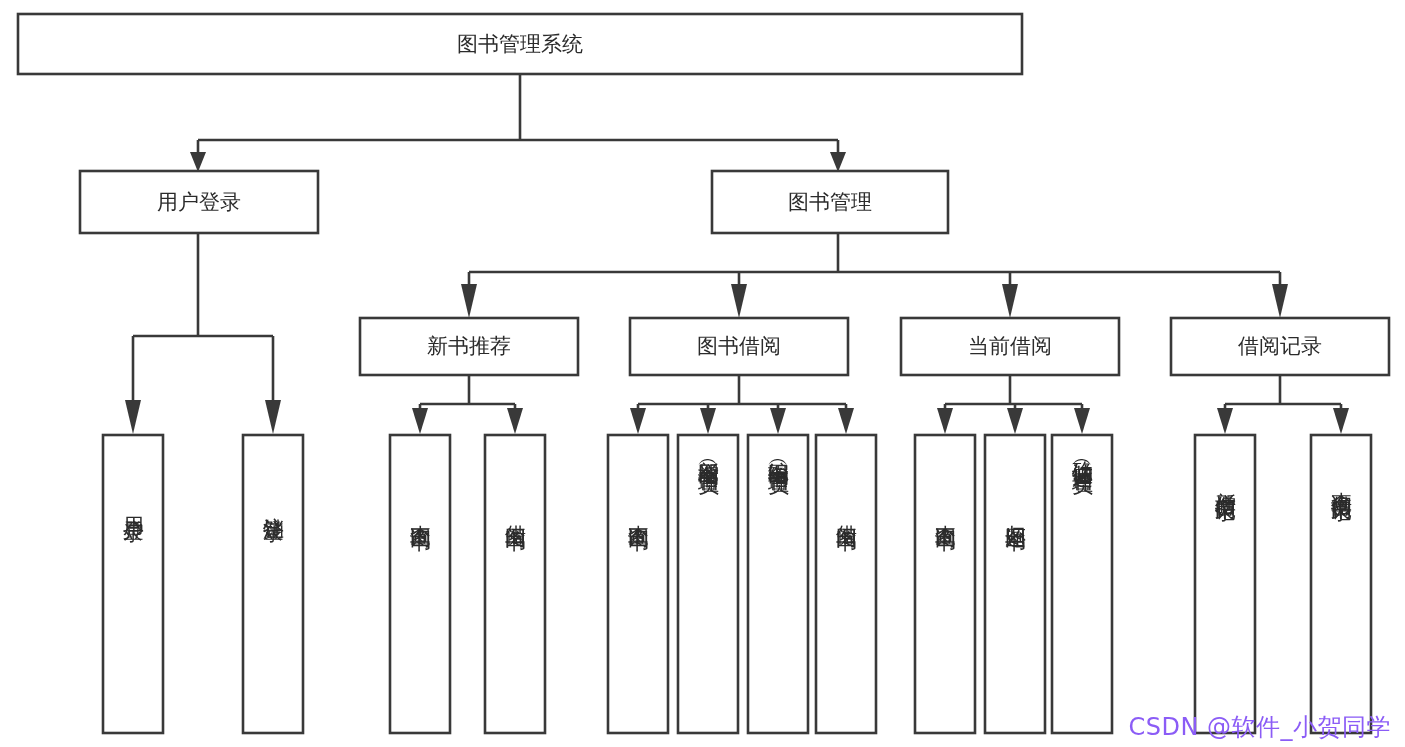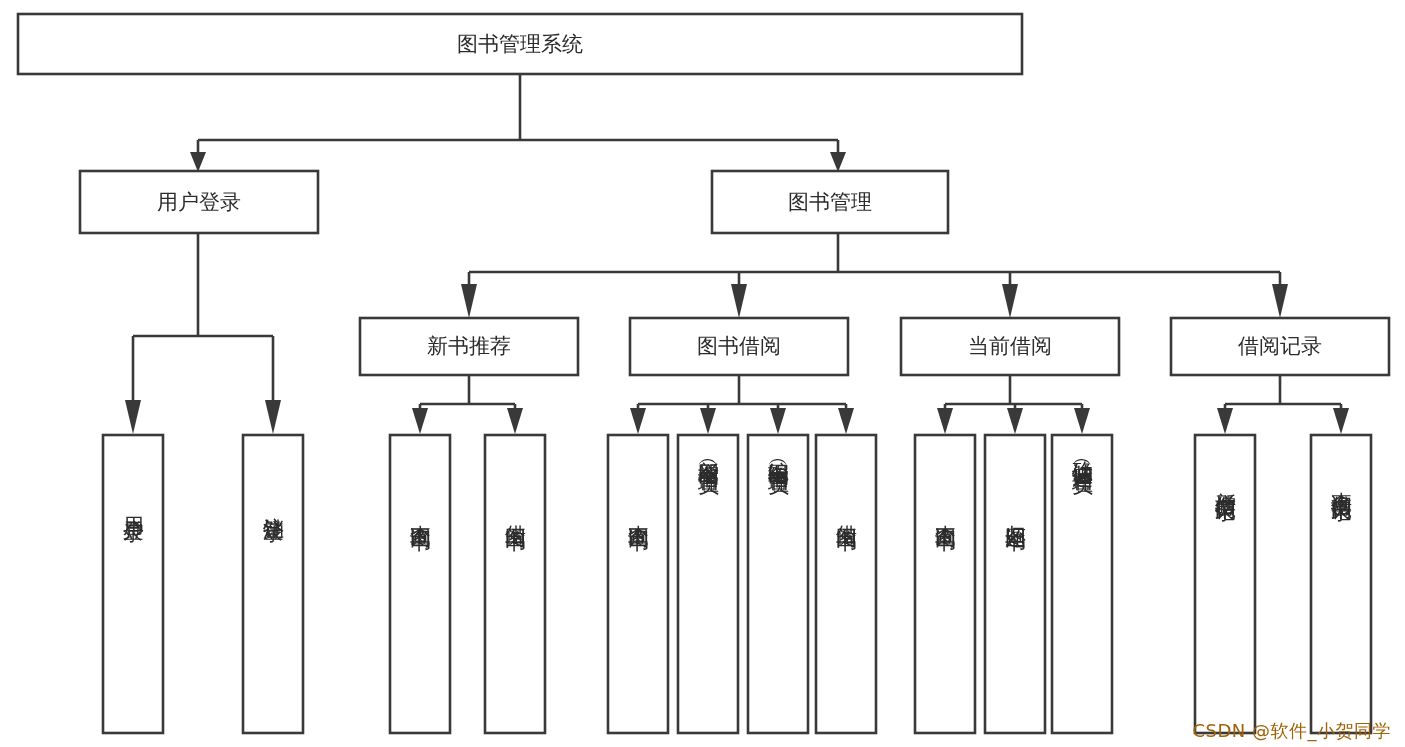--- a/index.html
+++ b/index.html
@@ -63,22 +63,22 @@
     text-orientation: upright;
     letter-spacing: 2px;
     line-height: 1;
     white-space: nowrap;
   }
   .watermark {
     position: absolute;
     right: 8px;
     bottom: 4px;
     font-family: "DejaVu Sans", "Liberation Sans", sans-serif;
-    font-size: 18px;
-    color: #a16207;
+    font-size: 24px;
+    color: #8b5cf6;
     white-space: nowrap;
     letter-spacing: 0.5px;
   }
 </style>
 </head>
 <body>
 
 <div id="diagram-root">
 
   <svg id="tree-svg" viewBox="0 0 1405 747">

